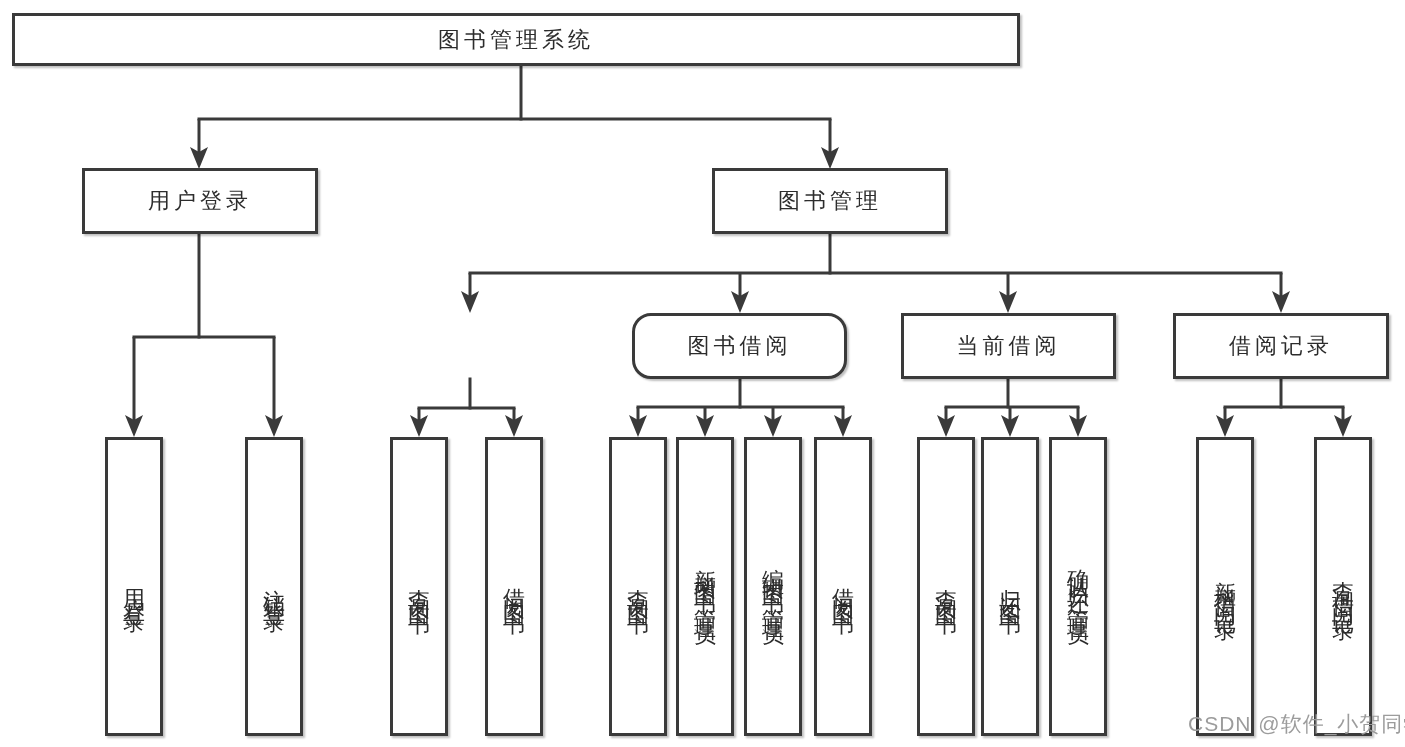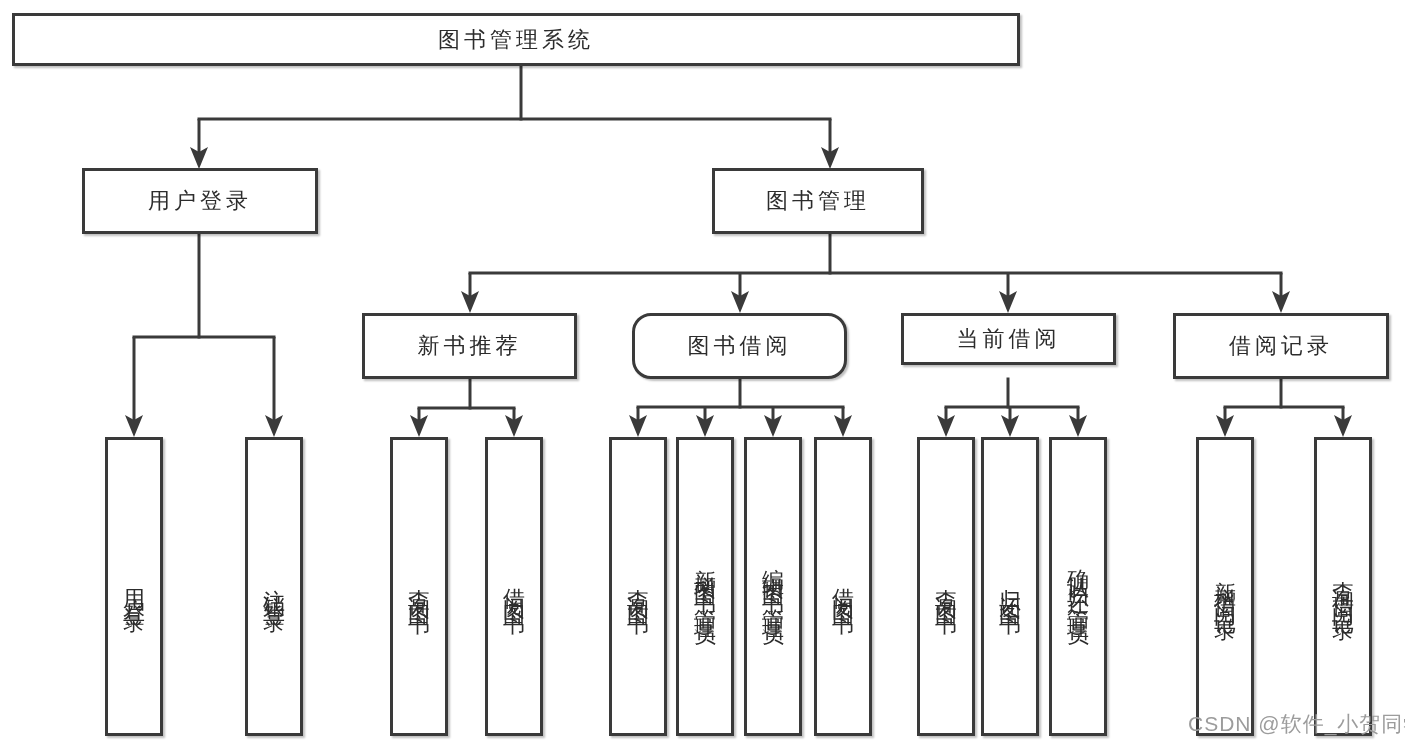--- a/index.html
+++ b/index.html
@@ -129,31 +129,28 @@
       <path d="M 1334 415 L 1343 437 L 1352 415 L 1343 420 Z" fill="#3a3a3a"></path>
     </svg>
 
   <div class="node" style="left:12px;top:13px;width:1008px;height:53px;">
     <span class="hlabel">图书管理系统</span>
   </div>
 
   <div class="node" style="left:82px;top:168px;width:236px;height:66px;">
     <span class="hlabel">用户登录</span>
   </div>
-  <div class="node" style="left:712px;top:168px;width:212px;height:66px;">
+  <div class="node" style="left:712px;top:168px;width:236px;height:66px;">
     <span class="hlabel">图书管理</span>
   </div>
 
-  <div class="node" style="left:362px;top:313px;width:215px;height:66px;">
-    <span class="hlabel">新书推荐</span>
-  </div>
   <div class="node" style="left:632px;top:313px;width:215px;height:66px;border-radius:19px;">
     <span class="hlabel">图书借阅</span>
   </div>
-  <div class="node" style="left:901px;top:313px;width:215px;height:52px;">
+  <div class="node" style="left:901px;top:313px;width:215px;height:66px;">
     <span class="hlabel">当前借阅</span>
   </div>
   <div class="node" style="left:1173px;top:313px;width:216px;height:66px;">
     <span class="hlabel">借阅记录</span>
   </div>
 
   <div class="node vbox" style="left:105px;">
     <span class="vlabel">用户登录</span>
   </div>
   <div class="node vbox" style="left:245px;">

